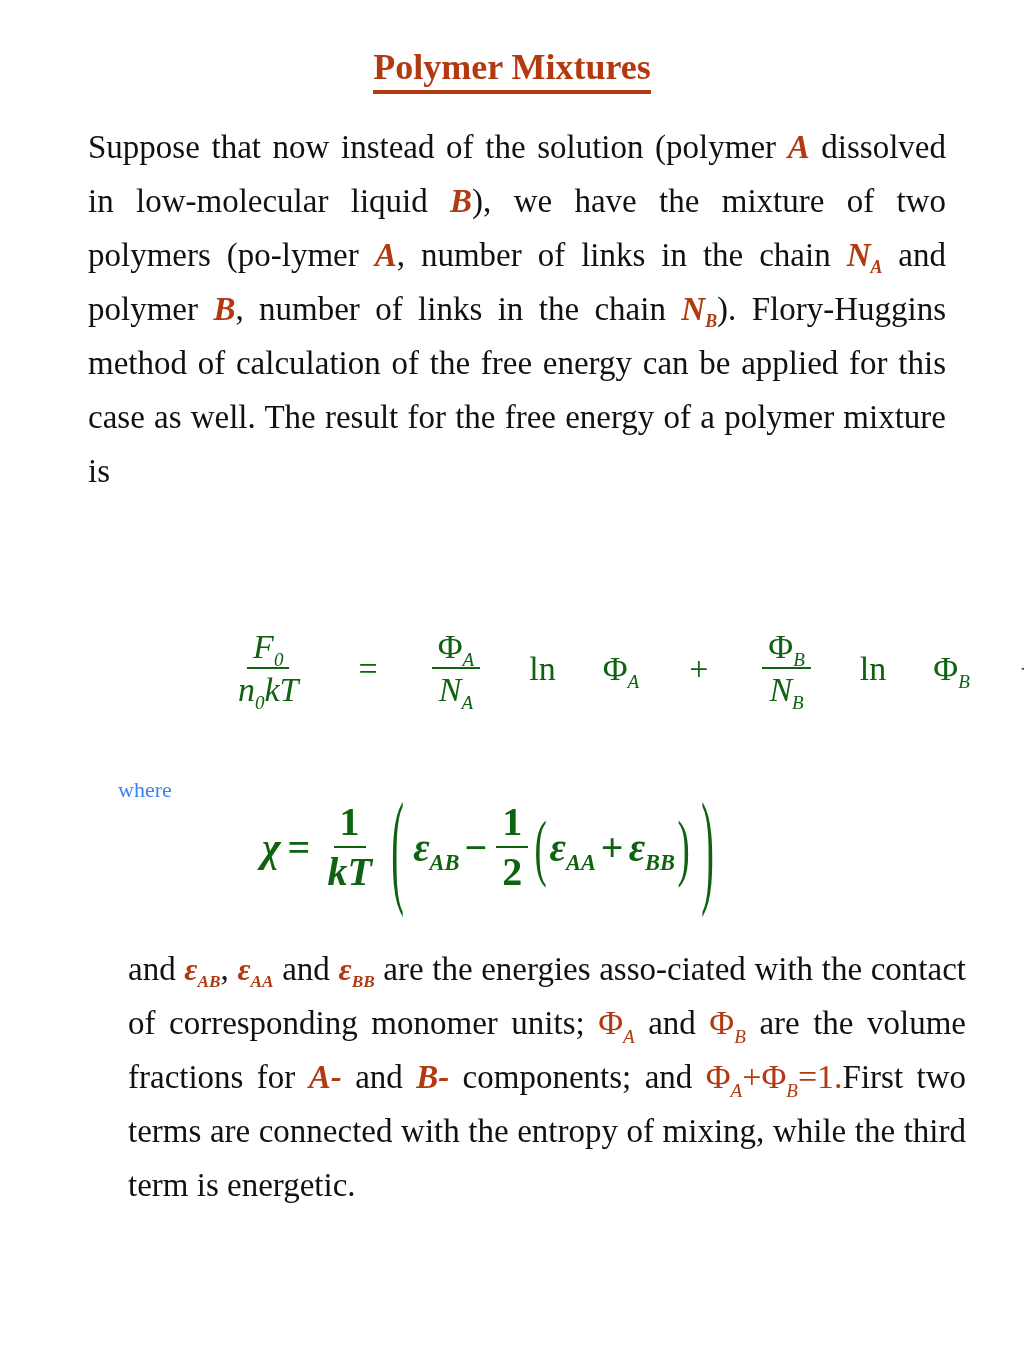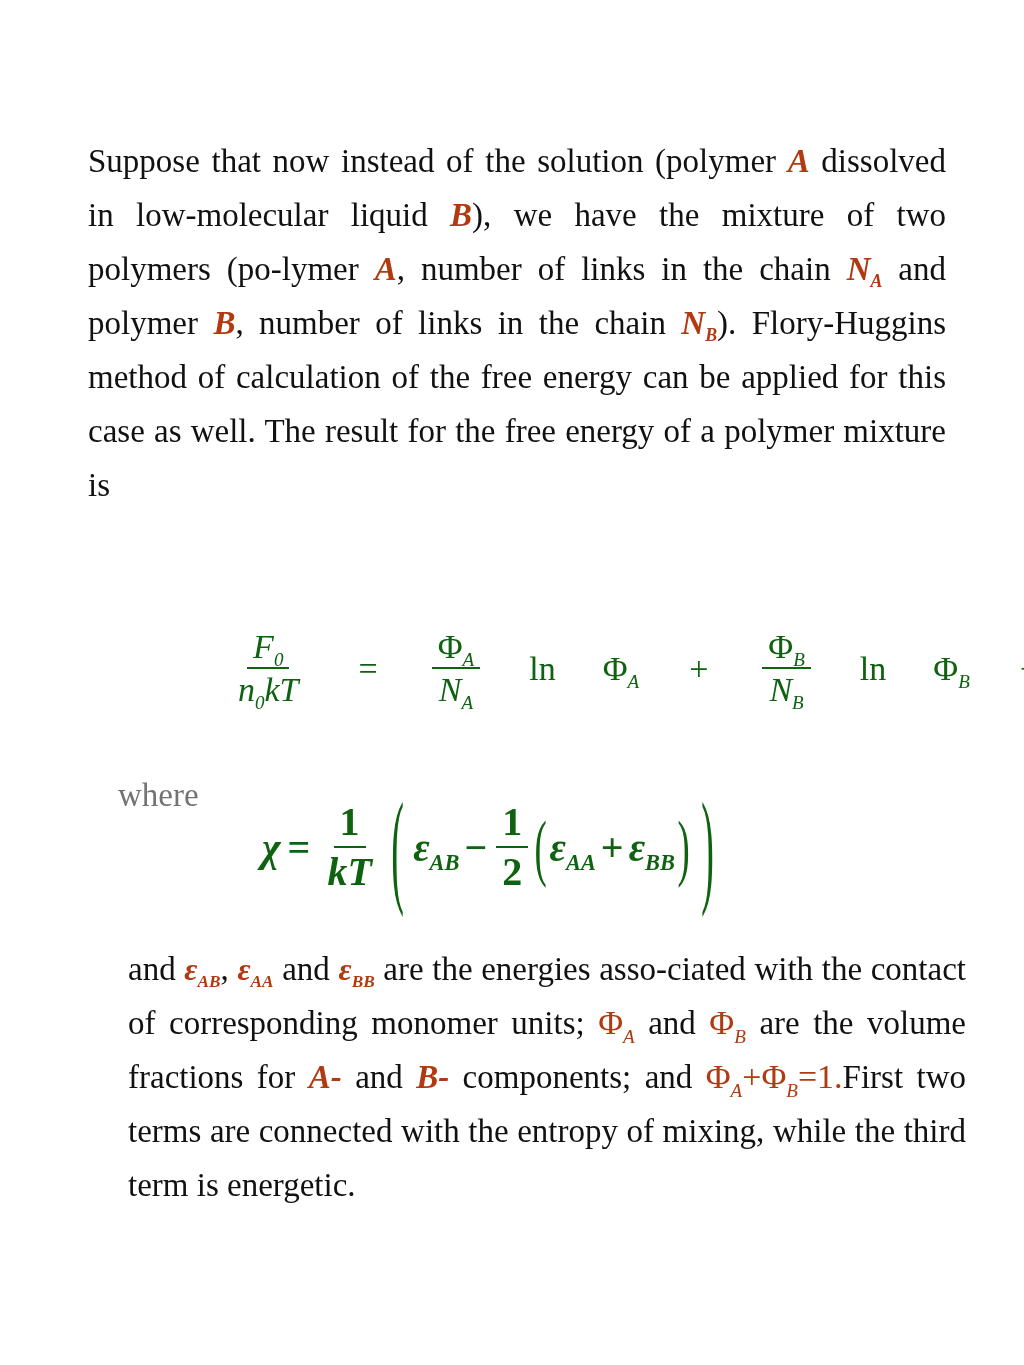--- a/index.html
+++ b/index.html
@@ -44,21 +44,21 @@
   .para {
     position: absolute;
     text-align: justify;
     text-align-last: left;
     font-size: 33px;
     line-height: 54px;
     color: #111111;
   }
   #para-intro {
     left: 88px;
-    top: 134px;
+    top: 120px;
     width: 858px;
   }
   #para-tail {
     left: 128px;
     top: 942px;
     width: 838px;
   }
   .redbi {
     color: #B13A10;
     font-weight: bold;
@@ -88,22 +88,22 @@
     color: #B13A10;
     font-style: normal;
     font-size: 34px;
   }
 
   
   .where-label {
     position: absolute;
     left: 118px;
     top: 777px;
-    font-size: 33px;
-    color: #737373;
+    font-size: 22px;
+    color: #3b82f6;
   }
 
   
   .eq {
     position: absolute;
     color: #0E6210;
     font-family: "Liberation Serif", "DejaVu Serif", serif;
     white-space: nowrap;
     display: flex;
     align-items: center;
@@ -178,20 +178,23 @@
     font-style: normal;
     font-weight: normal;
     margin: 0 2px;
   }
 </style>
 </head>
 <body>
 
 <div class="page">
 
+  <div class="title">
+    <span class="tl">Polymer Mixtures</span>
+  </div>
 
   <div class="para" id="para-intro">
     <span>Suppose that now instead of the solution (polymer </span><span class="redbi">A</span><span> dissolved in low-molecular liquid </span><span class="redbi">B</span><span>), we have the mixture of two polymers (po-lymer </span><span class="redbi">A</span><span>, number of links in the chain </span><span class="redbi"><span>N</span><sub class="s">A</sub></span><span> and polymer </span><span class="redbi">B</span><span>, number of links in the chain </span><span class="redbi"><span>N</span><sub class="s">B</sub></span><span>). Flory-Huggins method of calculation of the free energy can be applied for this case as well. The result for the free energy of a polymer mixture is</span>
   </div>
 
   <div class="eq" id="eq-free-energy">
     <span class="frac">
       <span class="num it"><span>F</span><sub class="g up">0</sub></span>
       <span class="den it"><span>n</span><sub class="g up">0</sub><span>kT</span></span>
     </span>

